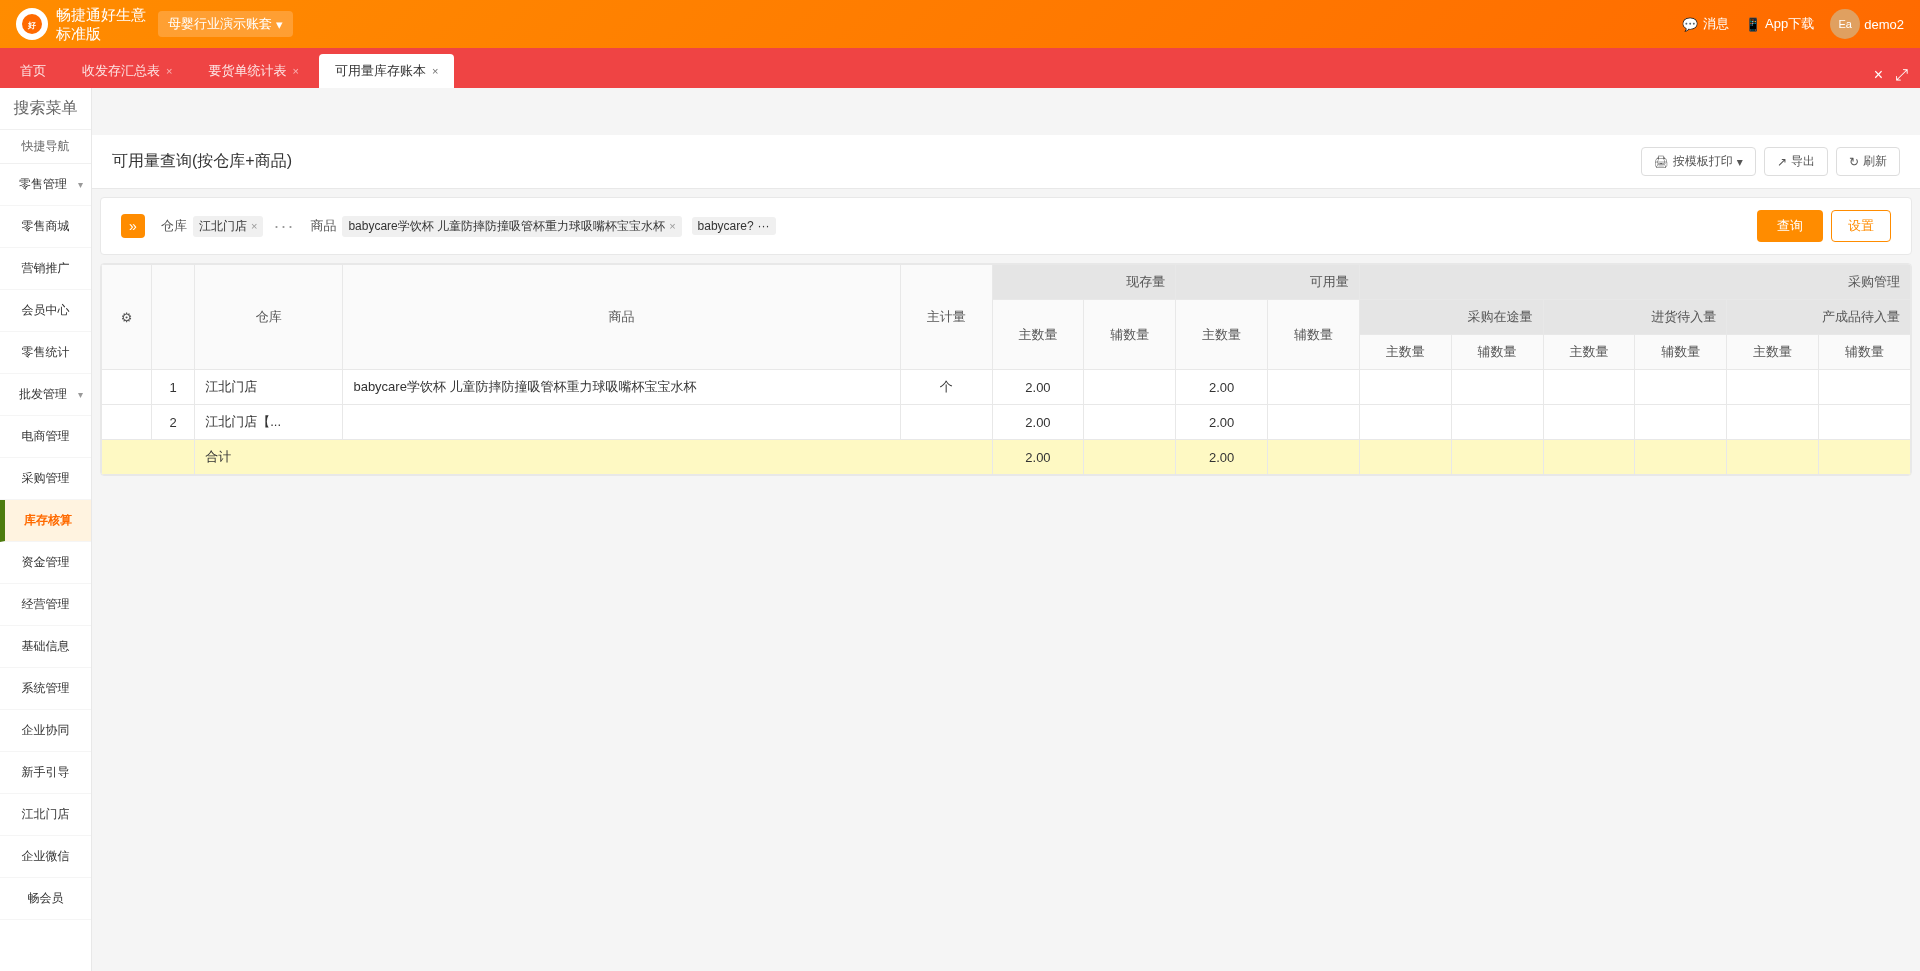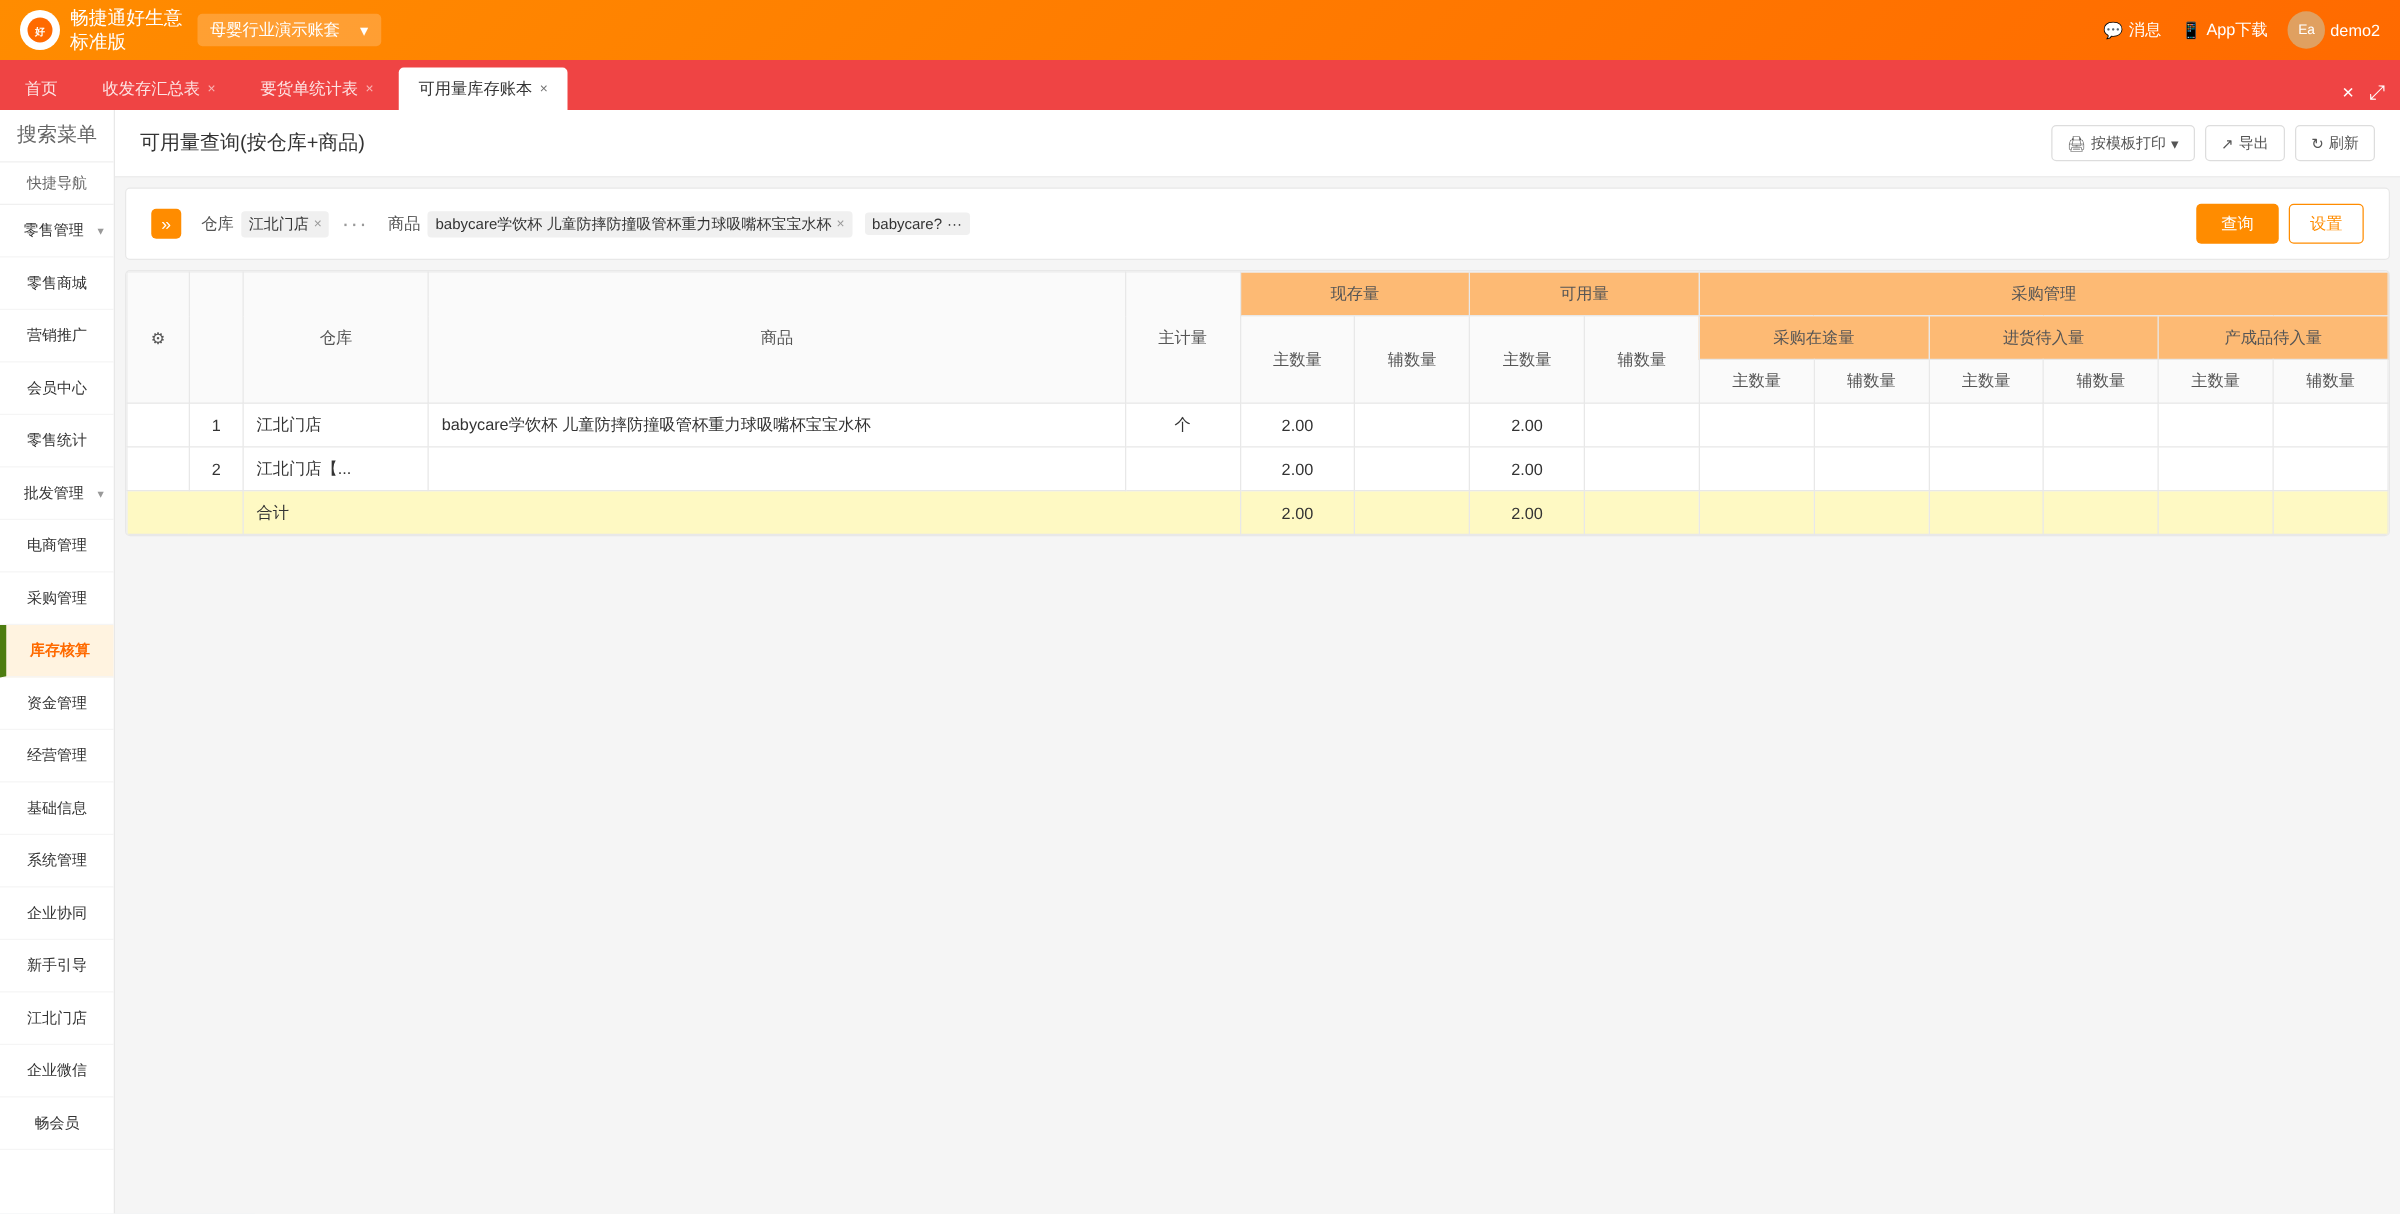--- a/index.html
+++ b/index.html
@@ -12,21 +12,21 @@
       display: flex;
       align-items: center;
       padding: 0 16px;
       justify-content: space-between;
       flex-shrink: 0;
     }
     .top-bar-left { display: flex; align-items: center; gap: 12px; }
     .logo-area { display: flex; align-items: center; gap: 8px; }
     .logo-icon { width: 32px; height: 32px; background: #fff; border-radius: 50%; display: flex; align-items: center; justify-content: center; font-size: 10px; color: #ff6a00; font-weight: bold; }
     .logo-text { color: #fff; font-size: 15px; line-height: 1.3; }
-    .org-selector { display: flex; align-items: center; gap: 16px; background: rgba(255,255,255,0.2); border-radius: 4px; padding: 4px 10px; color: #fff; font-size: 13px; cursor: pointer; }
+    .org-selector { display: flex; align-items: center; gap: 4px; background: rgba(255,255,255,0.2); border-radius: 4px; padding: 4px 10px; color: #fff; font-size: 13px; cursor: pointer; }
     .top-bar-right { display: flex; align-items: center; gap: 16px; color: #fff; }
     .top-bar-right-item { display: flex; align-items: center; gap: 4px; cursor: pointer; font-size: 13px; }
     .avatar { width: 30px; height: 30px; background: #e0a060; border-radius: 50%; display: flex; align-items: center; justify-content: center; font-size: 11px; color: #fff; overflow: hidden; }
 
     
     .tab-bar {
       height: 40px;
       background: #ef4444;
       display: flex;
       align-items: flex-end;
@@ -87,20 +87,21 @@
 
     
     .content { flex: 1; overflow: auto; background: #f5f5f5; }
     .page-header {
       background: #fff;
       padding: 12px 20px;
       display: flex;
       align-items: center;
       justify-content: space-between;
       border-bottom: 1px solid #e8e8e8;
+      margin-top: 47px;
     }
     .page-title { font-size: 16px; color: #333; font-weight: 500; }
     .page-actions { display: flex; align-items: center; gap: 8px; }
     .btn-action { display: flex; align-items: center; gap: 4px; padding: 5px 12px; border: 1px solid #ddd; border-radius: 4px; background: #fff; cursor: pointer; font-size: 12px; color: #555; }
 
     
     .filter-area {
       background: #fff;
       padding: 12px 20px;
       margin: 8px 8px 0 8px;
@@ -151,21 +152,21 @@
       padding: 8px 10px;
       border: 1px solid #e8e8e8;
       color: #333;
       text-align: center;
       white-space: nowrap;
     }
     .td-left { text-align: left; }
     .total-row td { background: #fef9c3; font-weight: 500; }
 
     
-    .th-group { background: #fdba74; }
+    .th-group { background: #e5e5e5; text-align: right; }
 
     
     .content::-webkit-scrollbar { width: 6px; height: 6px; }
     .content::-webkit-scrollbar-thumb { background: #ccc; border-radius: 3px; }
   </style>
 </head>
 <body>
 
 <div class="top-bar">
   <div class="top-bar-left">

